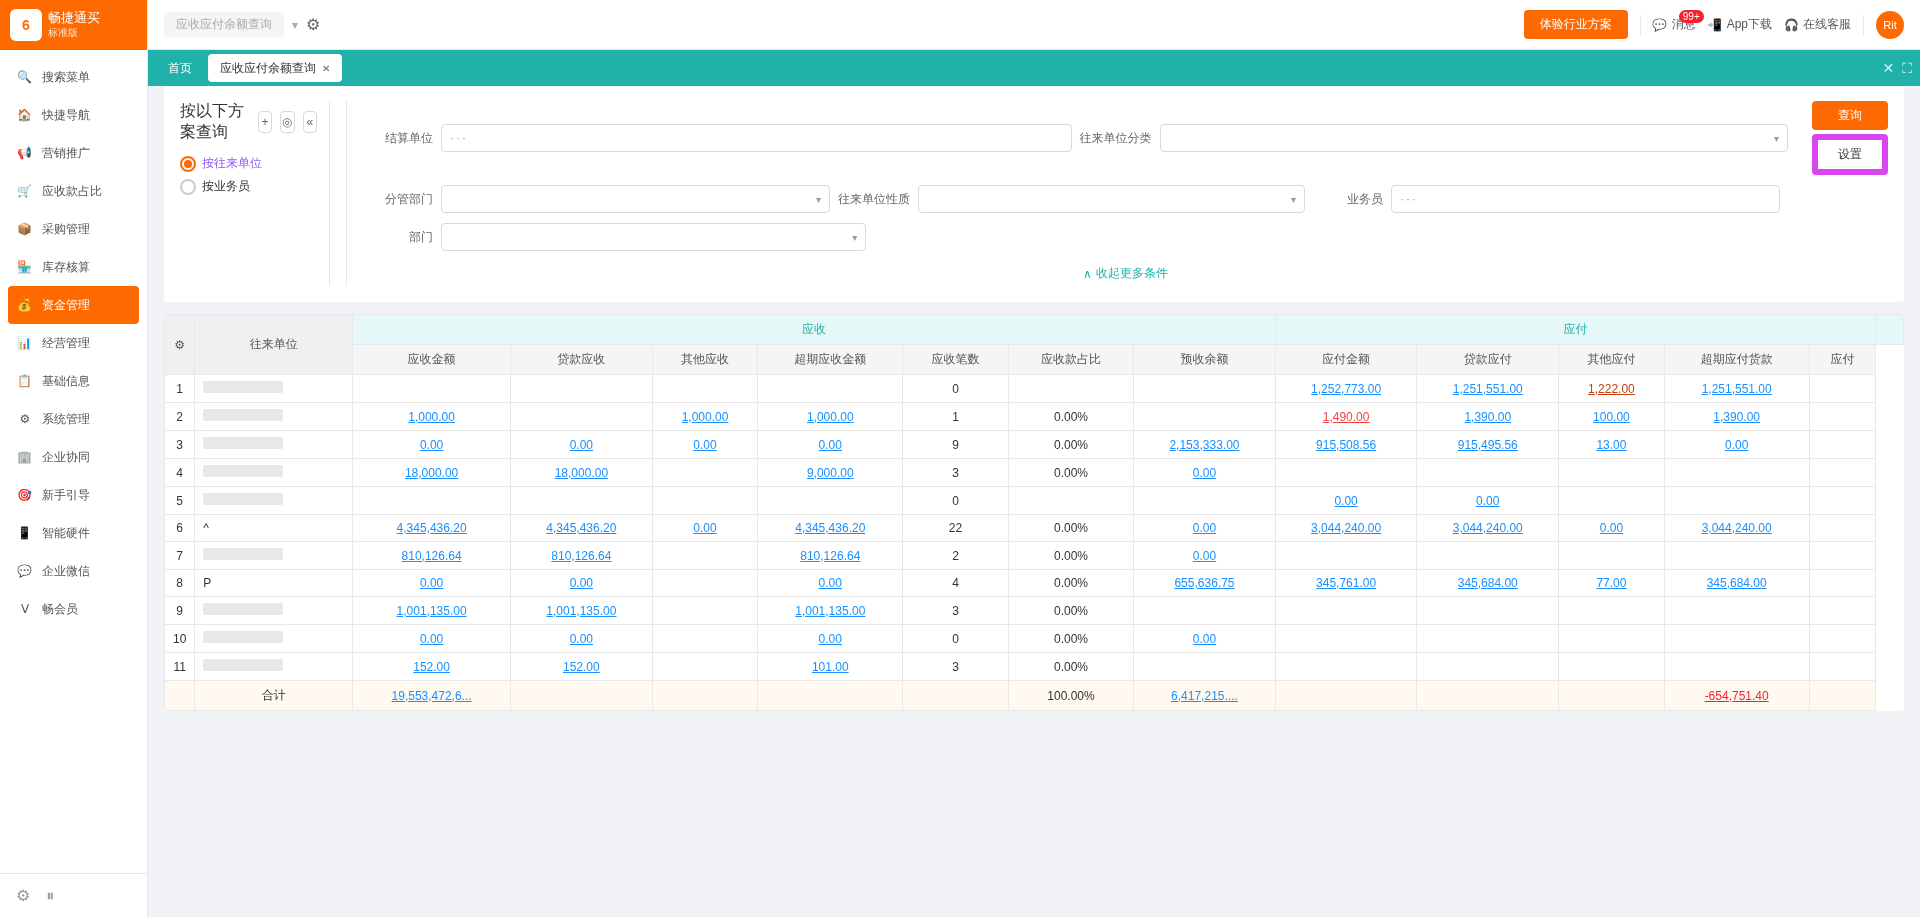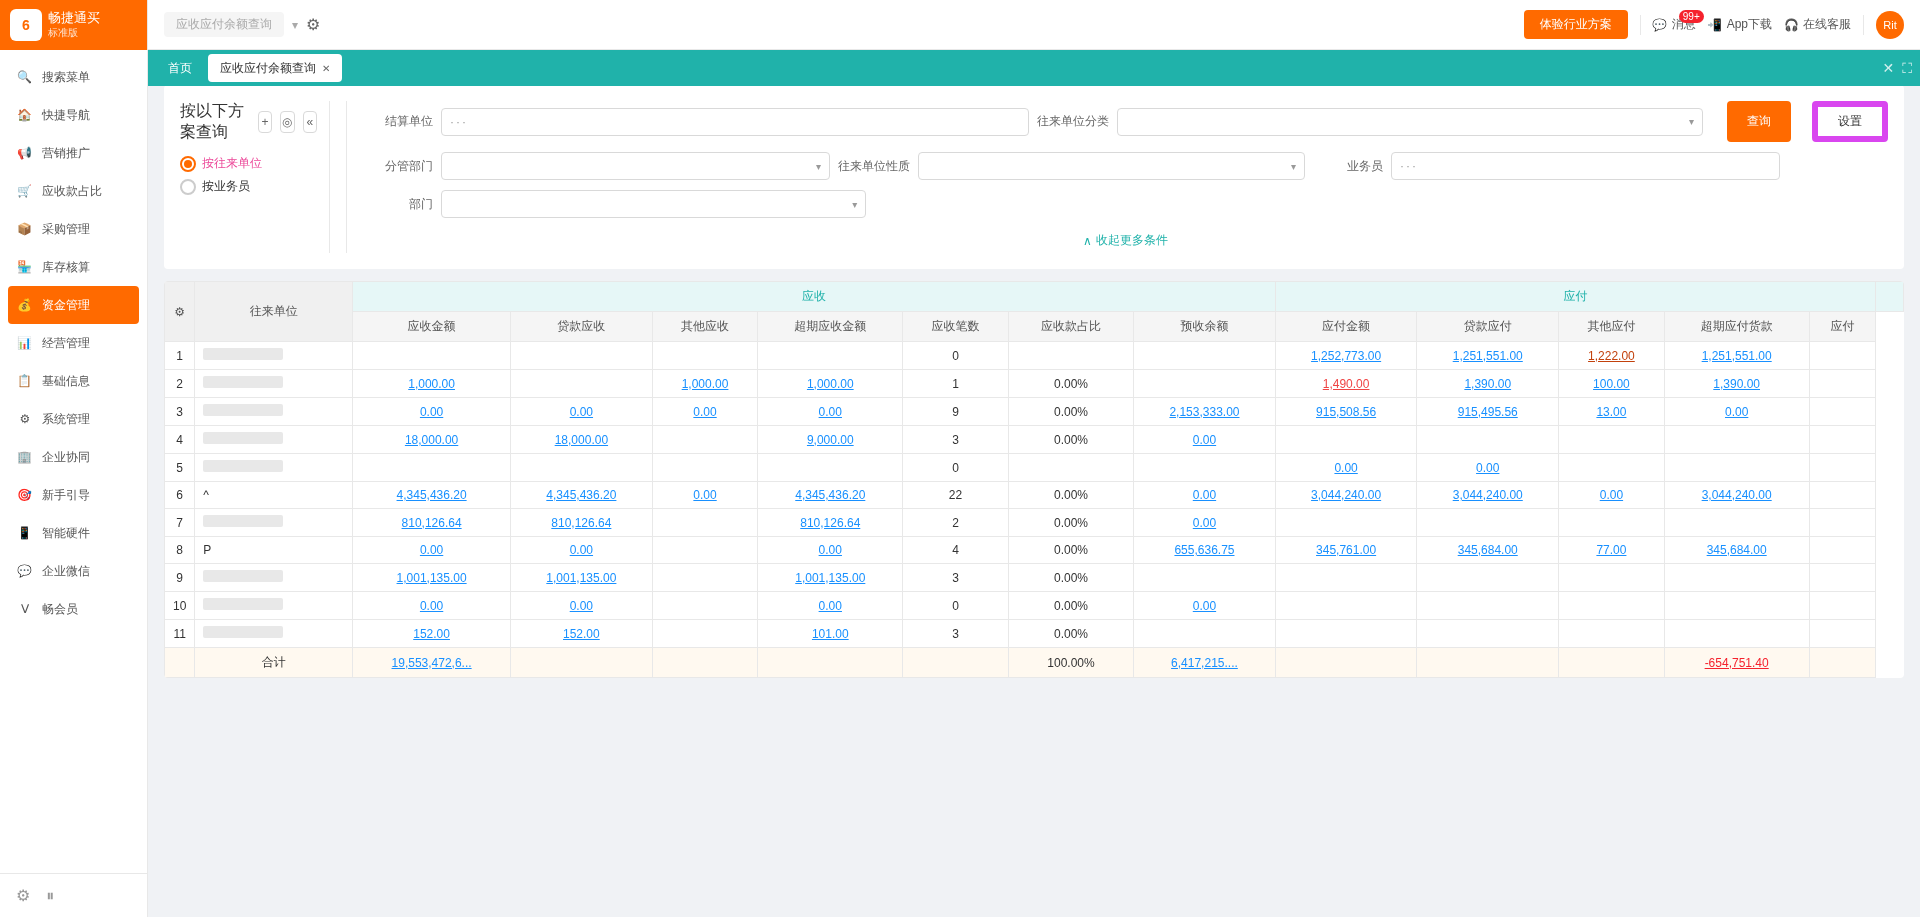--- a/index.html
+++ b/index.html
@@ -79,36 +79,36 @@
 
     
     .filter-panel {
       background: #fff; border-radius: 4px; padding: 16px; margin-bottom: 12px;
     }
     .filter-row { display: flex; align-items: center; gap: 8px; margin-bottom: 10px; }
     .filter-label-row { display: flex; align-items: center; gap: 8px; margin-bottom: 12px; }
     .filter-scheme-label { color: #333; font-size: 16px; font-weight: 500; }
     .filter-icon-btn { width: 22px; height: 22px; border: 1px solid #d9d9d9; border-radius: 4px; display: flex; align-items: center; justify-content: center; cursor: pointer; color: #666; font-size: 12px; }
     .filter-scheme-item { display: flex; align-items: center; gap: 6px; margin: 6px 0; cursor: pointer; }
-    .filter-scheme-item.active { color: #ec4899; }
+    .filter-scheme-item.active { color: #8b5cf6; }
     .filter-scheme-dot { width: 16px; height: 16px; border-radius: 50%; border: 2px solid currentColor; display: flex; align-items: center; justify-content: center; }
     .filter-scheme-inner { width: 8px; height: 8px; border-radius: 50%; background: currentColor; }
     .filter-field { display: flex; align-items: center; gap: 8px; }
     .filter-field-label { color: #666; white-space: nowrap; font-size: 12px; min-width: 70px; text-align: right; }
     .filter-input {
       flex: 1; height: 28px; border: 1px solid #d9d9d9; border-radius: 4px;
       padding: 0 8px; font-size: 12px; color: #333; background: #fff;
       display: flex; align-items: center; justify-content: space-between;
     }
     .filter-input-dots { color: #999; letter-spacing: 2px; }
     .filter-select-arrow { color: #999; font-size: 10px; }
     .collapse-btn { display: flex; align-items: center; gap: 4px; color: #20b2aa; cursor: pointer; font-size: 12px; justify-content: center; padding: 4px 0; }
 
     
-    .query-btn-area { display: flex; flex-direction: row; gap: 21px; margin-left: 16px; }
+    .query-btn-area { display: flex; flex-direction: column; gap: 4px; margin-left: 16px; }
     .btn-query { background: #ff6a00; color: #fff; border: none; padding: 6px 20px; border-radius: 4px; cursor: pointer; font-size: 12px; }
     .btn-set { background: #fff; color: #333; border: 6px solid #d946ef; padding: 6px 20px; border-radius: 4px; cursor: pointer; font-size: 12px; text-align: right; }
 
     
     .query-scheme-sidebar { width: 150px; padding-right: 12px; border-right: 1px solid #e8e8e8; }
 
     
     .data-table-wrapper {
       background: #fff; border-radius: 4px; overflow: auto;
     }

